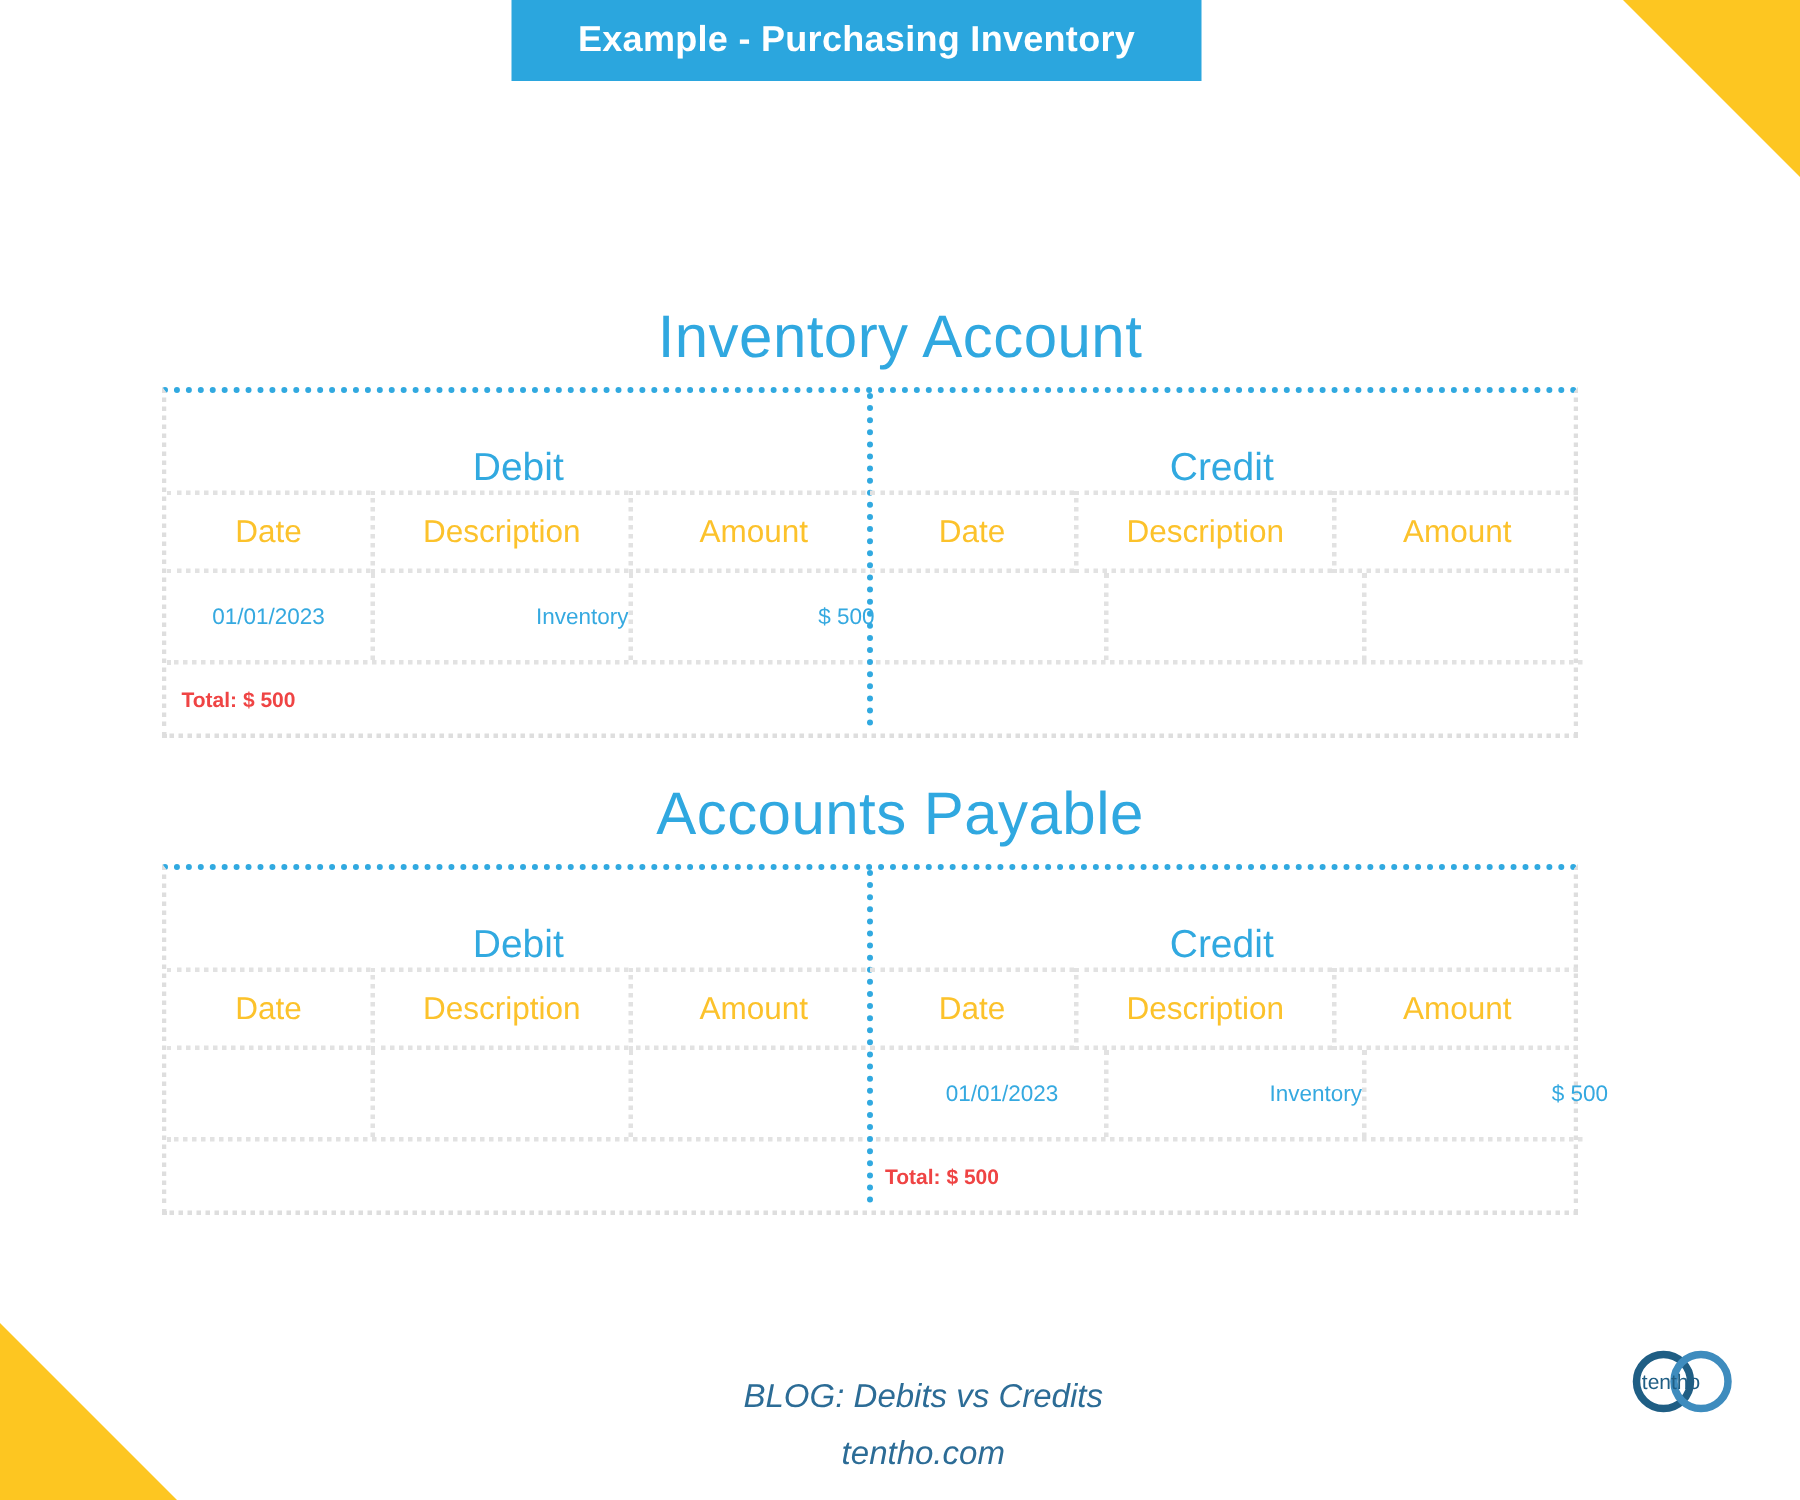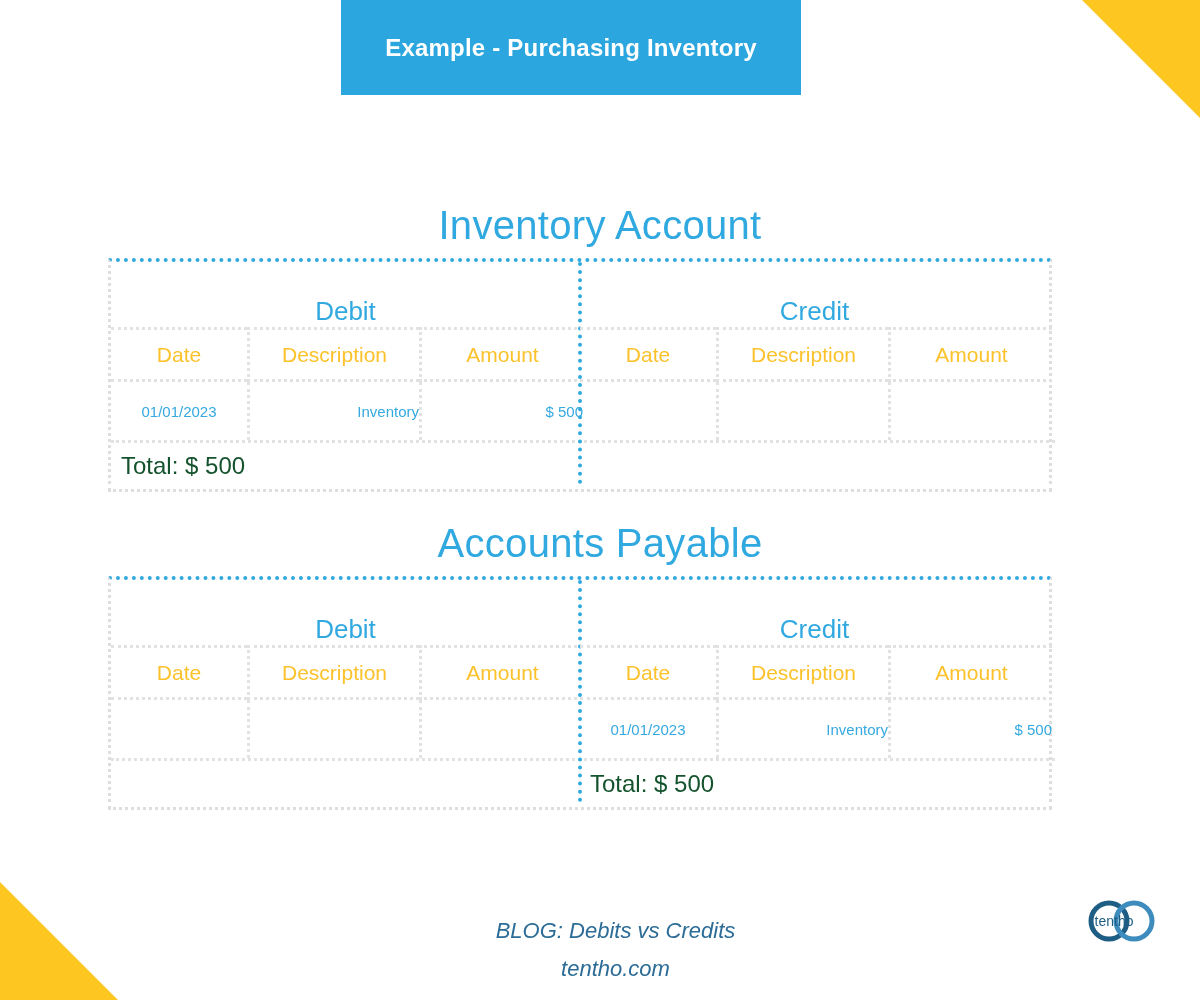--- a/index.html
+++ b/index.html
@@ -32,21 +32,21 @@
     border-width: 118px 0 0 118px;
     border-color: transparent transparent transparent #FDC621;
   }
 
   
   .banner {
     position: absolute;
     top: 0;
     left: 341px;
     width: 460px;
-    height: 95px;
+    height: 54px;
     background: #2BA6DE;
     display: flex;
     align-items: center;
     justify-content: center;
   }
   .banner-text {
     color: #ffffff;
     font-size: 24px;
     font-weight: bold;
     letter-spacing: 0.2px;
@@ -124,21 +124,21 @@
     border-bottom: 3px dotted #E2E2E2;
   }
   .head-row .cell + .cell { border-left: 3px dotted #E2E2E2; }
   .head-row .side > .cell:first-child { border-left: none; }
 
   .col-header {
     color: #FCC22B;
     font-size: 21px;
   }
 
-  .body-row { height: 58px; }
+  .body-row { height: 58px; gap: 20px; }
   .body-row .cell { }
   .body-row .cell + .cell { border-left: 3px dotted #E2E2E2; justify-content: flex-end; }
   .cell-value {
     color: #35A9E0;
     font-size: 15px;
   }
 
   .divider-line {
     height: 0;
     border-bottom: 3px dotted #E2E2E2;
@@ -150,23 +150,24 @@
     display: flex;
     align-items: center;
     position: relative;
   }
   .total-row .side {
     display: flex;
     align-items: center;
     height: 100%;
   }
   .total-text {
-    color: #14532d;
-    font-size: 24px;
+    color: #ef4444;
+    font-size: 14px;
     padding-left: 10px;
+    font-weight: bold;
   }
 
   
   .footer {
     position: absolute;
     left: 0;
     width: 1200px;
     text-align: center;
   }
   .footer-line {

